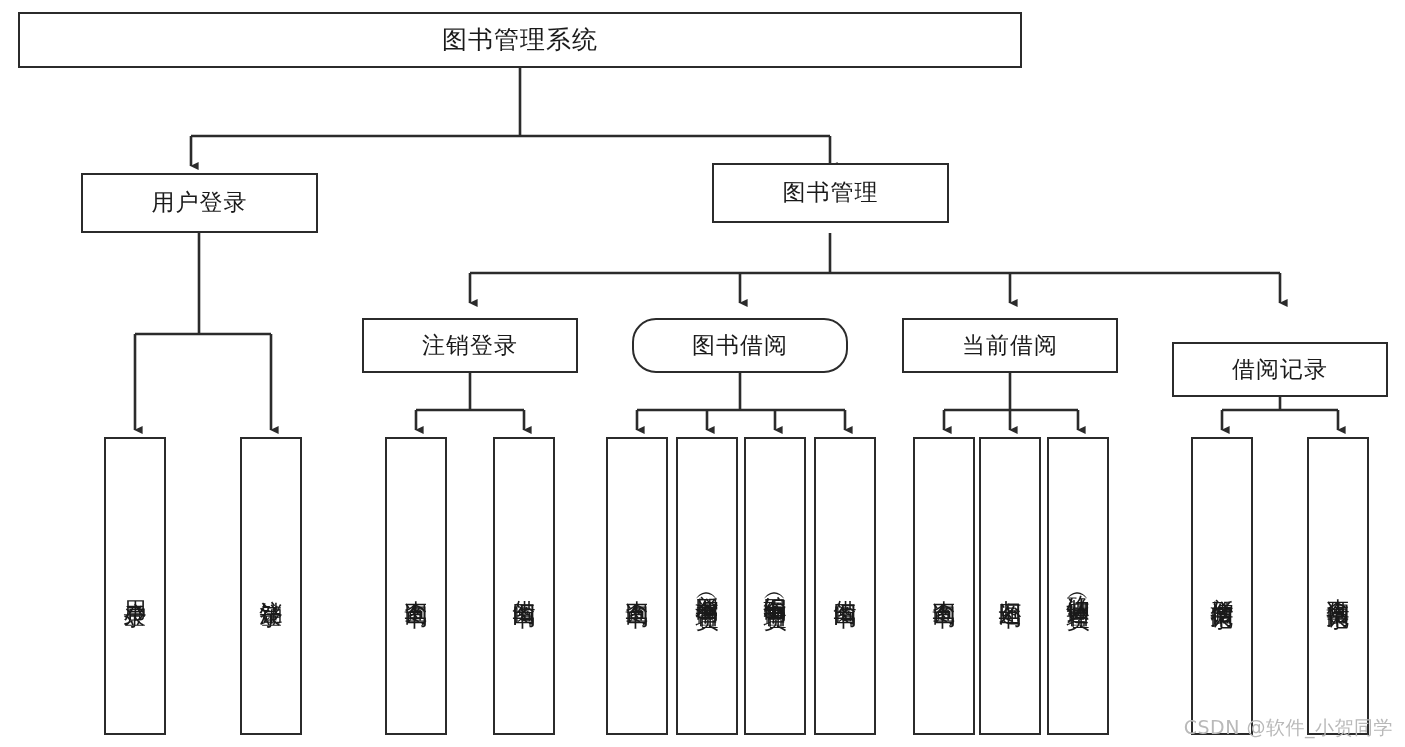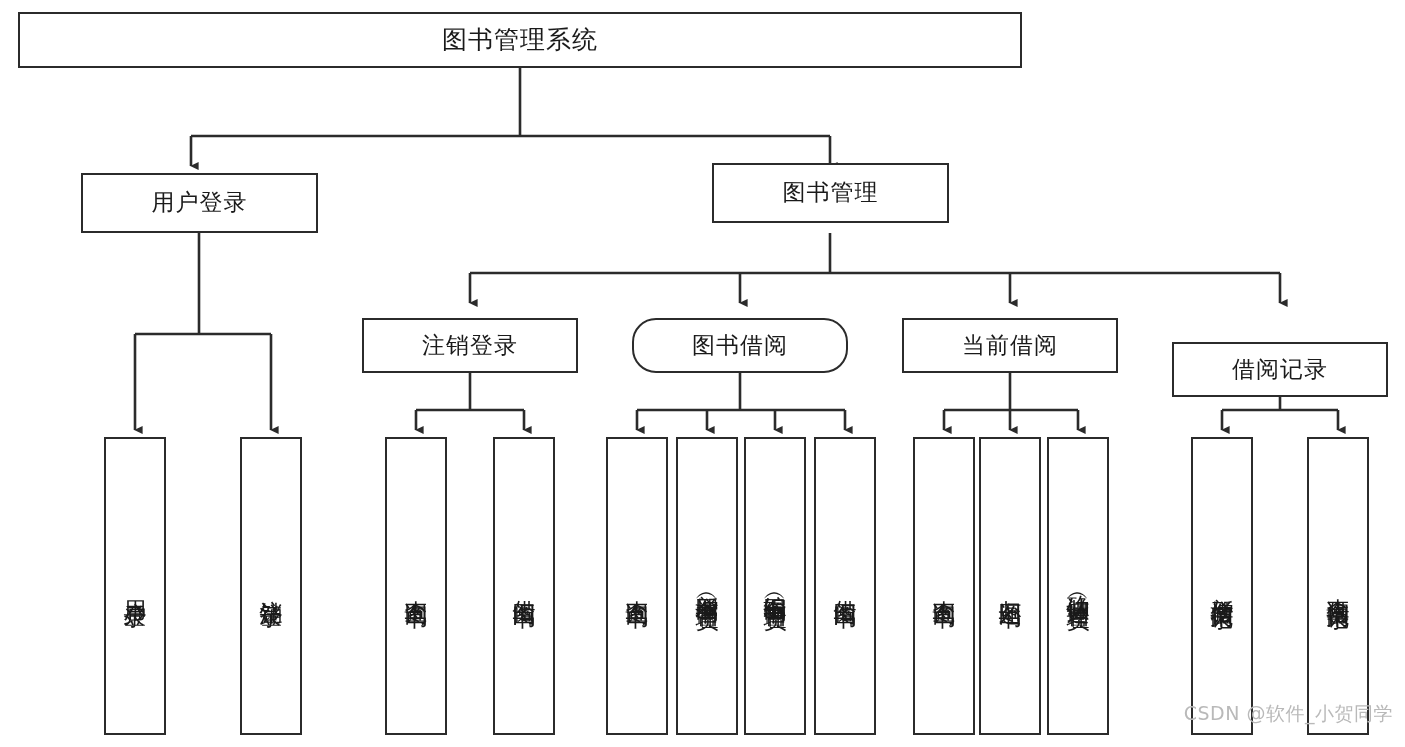--- a/index.html
+++ b/index.html
@@ -56,21 +56,21 @@
     -webkit-writing-mode: vertical-rl;
     font-size: 23px;
     line-height: 1.18;
     letter-spacing: 2px;
     white-space: nowrap;
     color: #1a1a1a;
   }
   #watermark {
     position: absolute;
     right: 12px;
-    bottom: 20px;
+    bottom: 6px;
     font-size: 19px;
     color: #b9b9b9;
     letter-spacing: 0.5px;
     z-index: 3;
     white-space: nowrap;
     margin-left: 47px;
   }
 </style>
 </head>
 <body>

